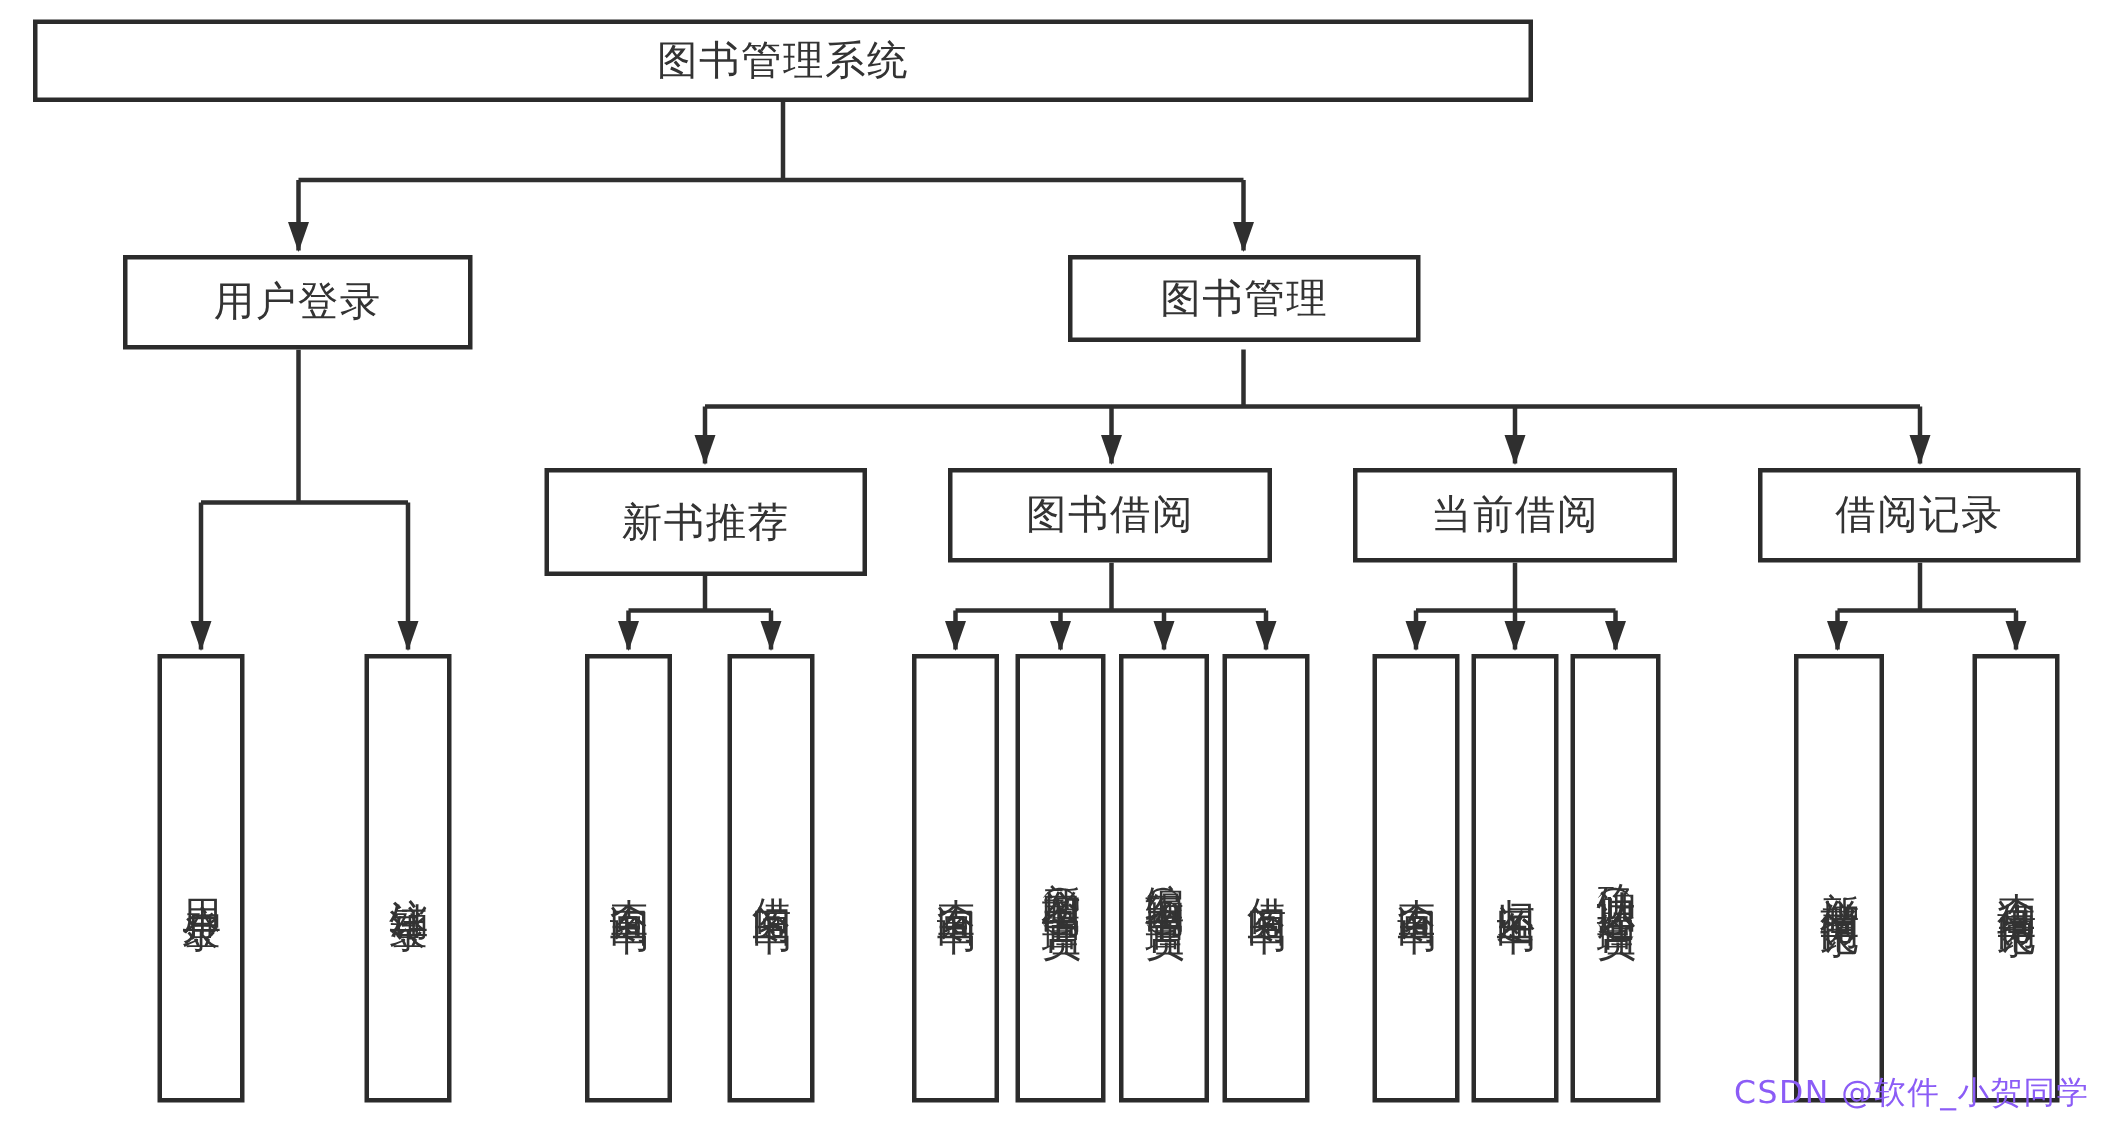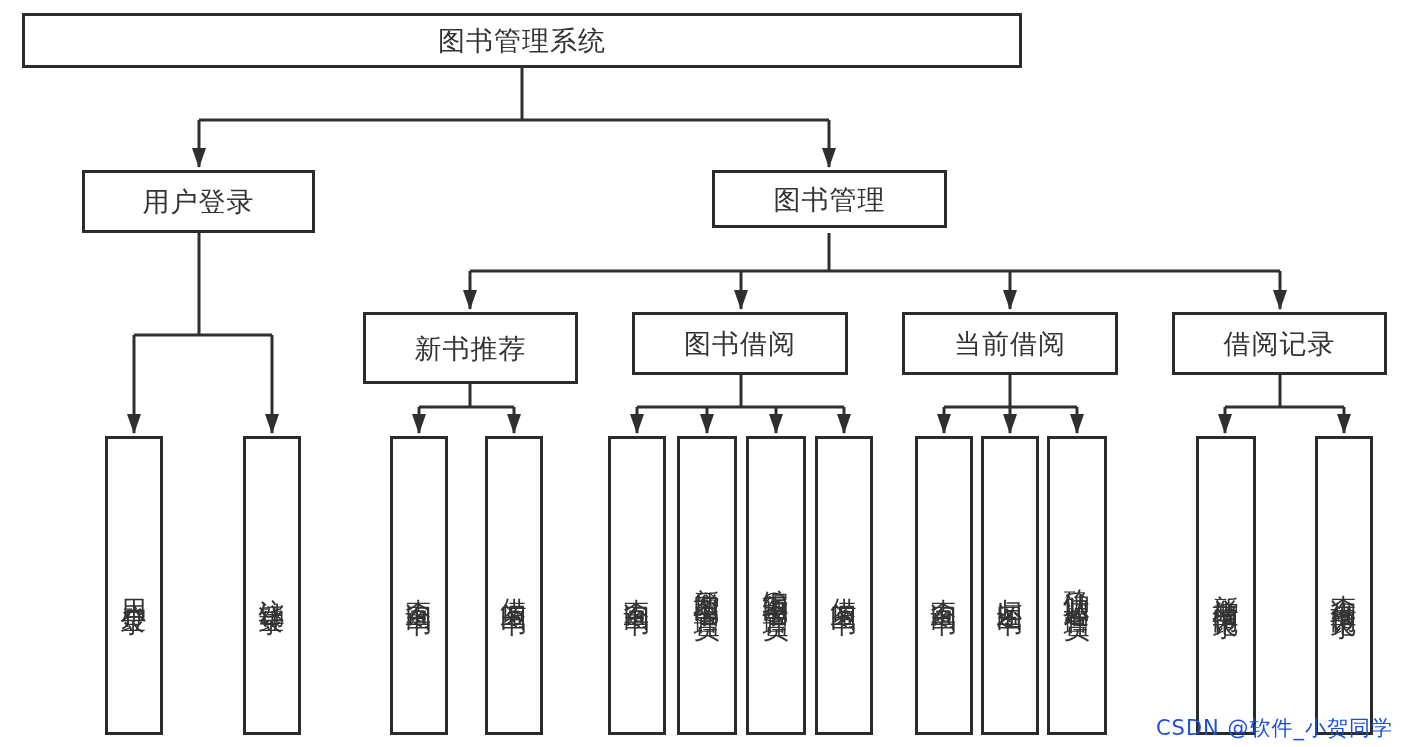--- a/index.html
+++ b/index.html
@@ -41,21 +41,21 @@
     line-height: 1;
     top: 436px;
     height: 299px;
   }
   .watermark {
     position: absolute;
     top: 714px;
     right: 12px;
     font-size: 21px;
     letter-spacing: 1px;
-    color: #1d4ed8;
+    color: #8b5cf6;
     z-index: 5;
     white-space: nowrap;
   }
   path.wire {
     fill: none;
     stroke: #2f2f2f;
     stroke-width: 3;
   }
 </style>
 </head>

